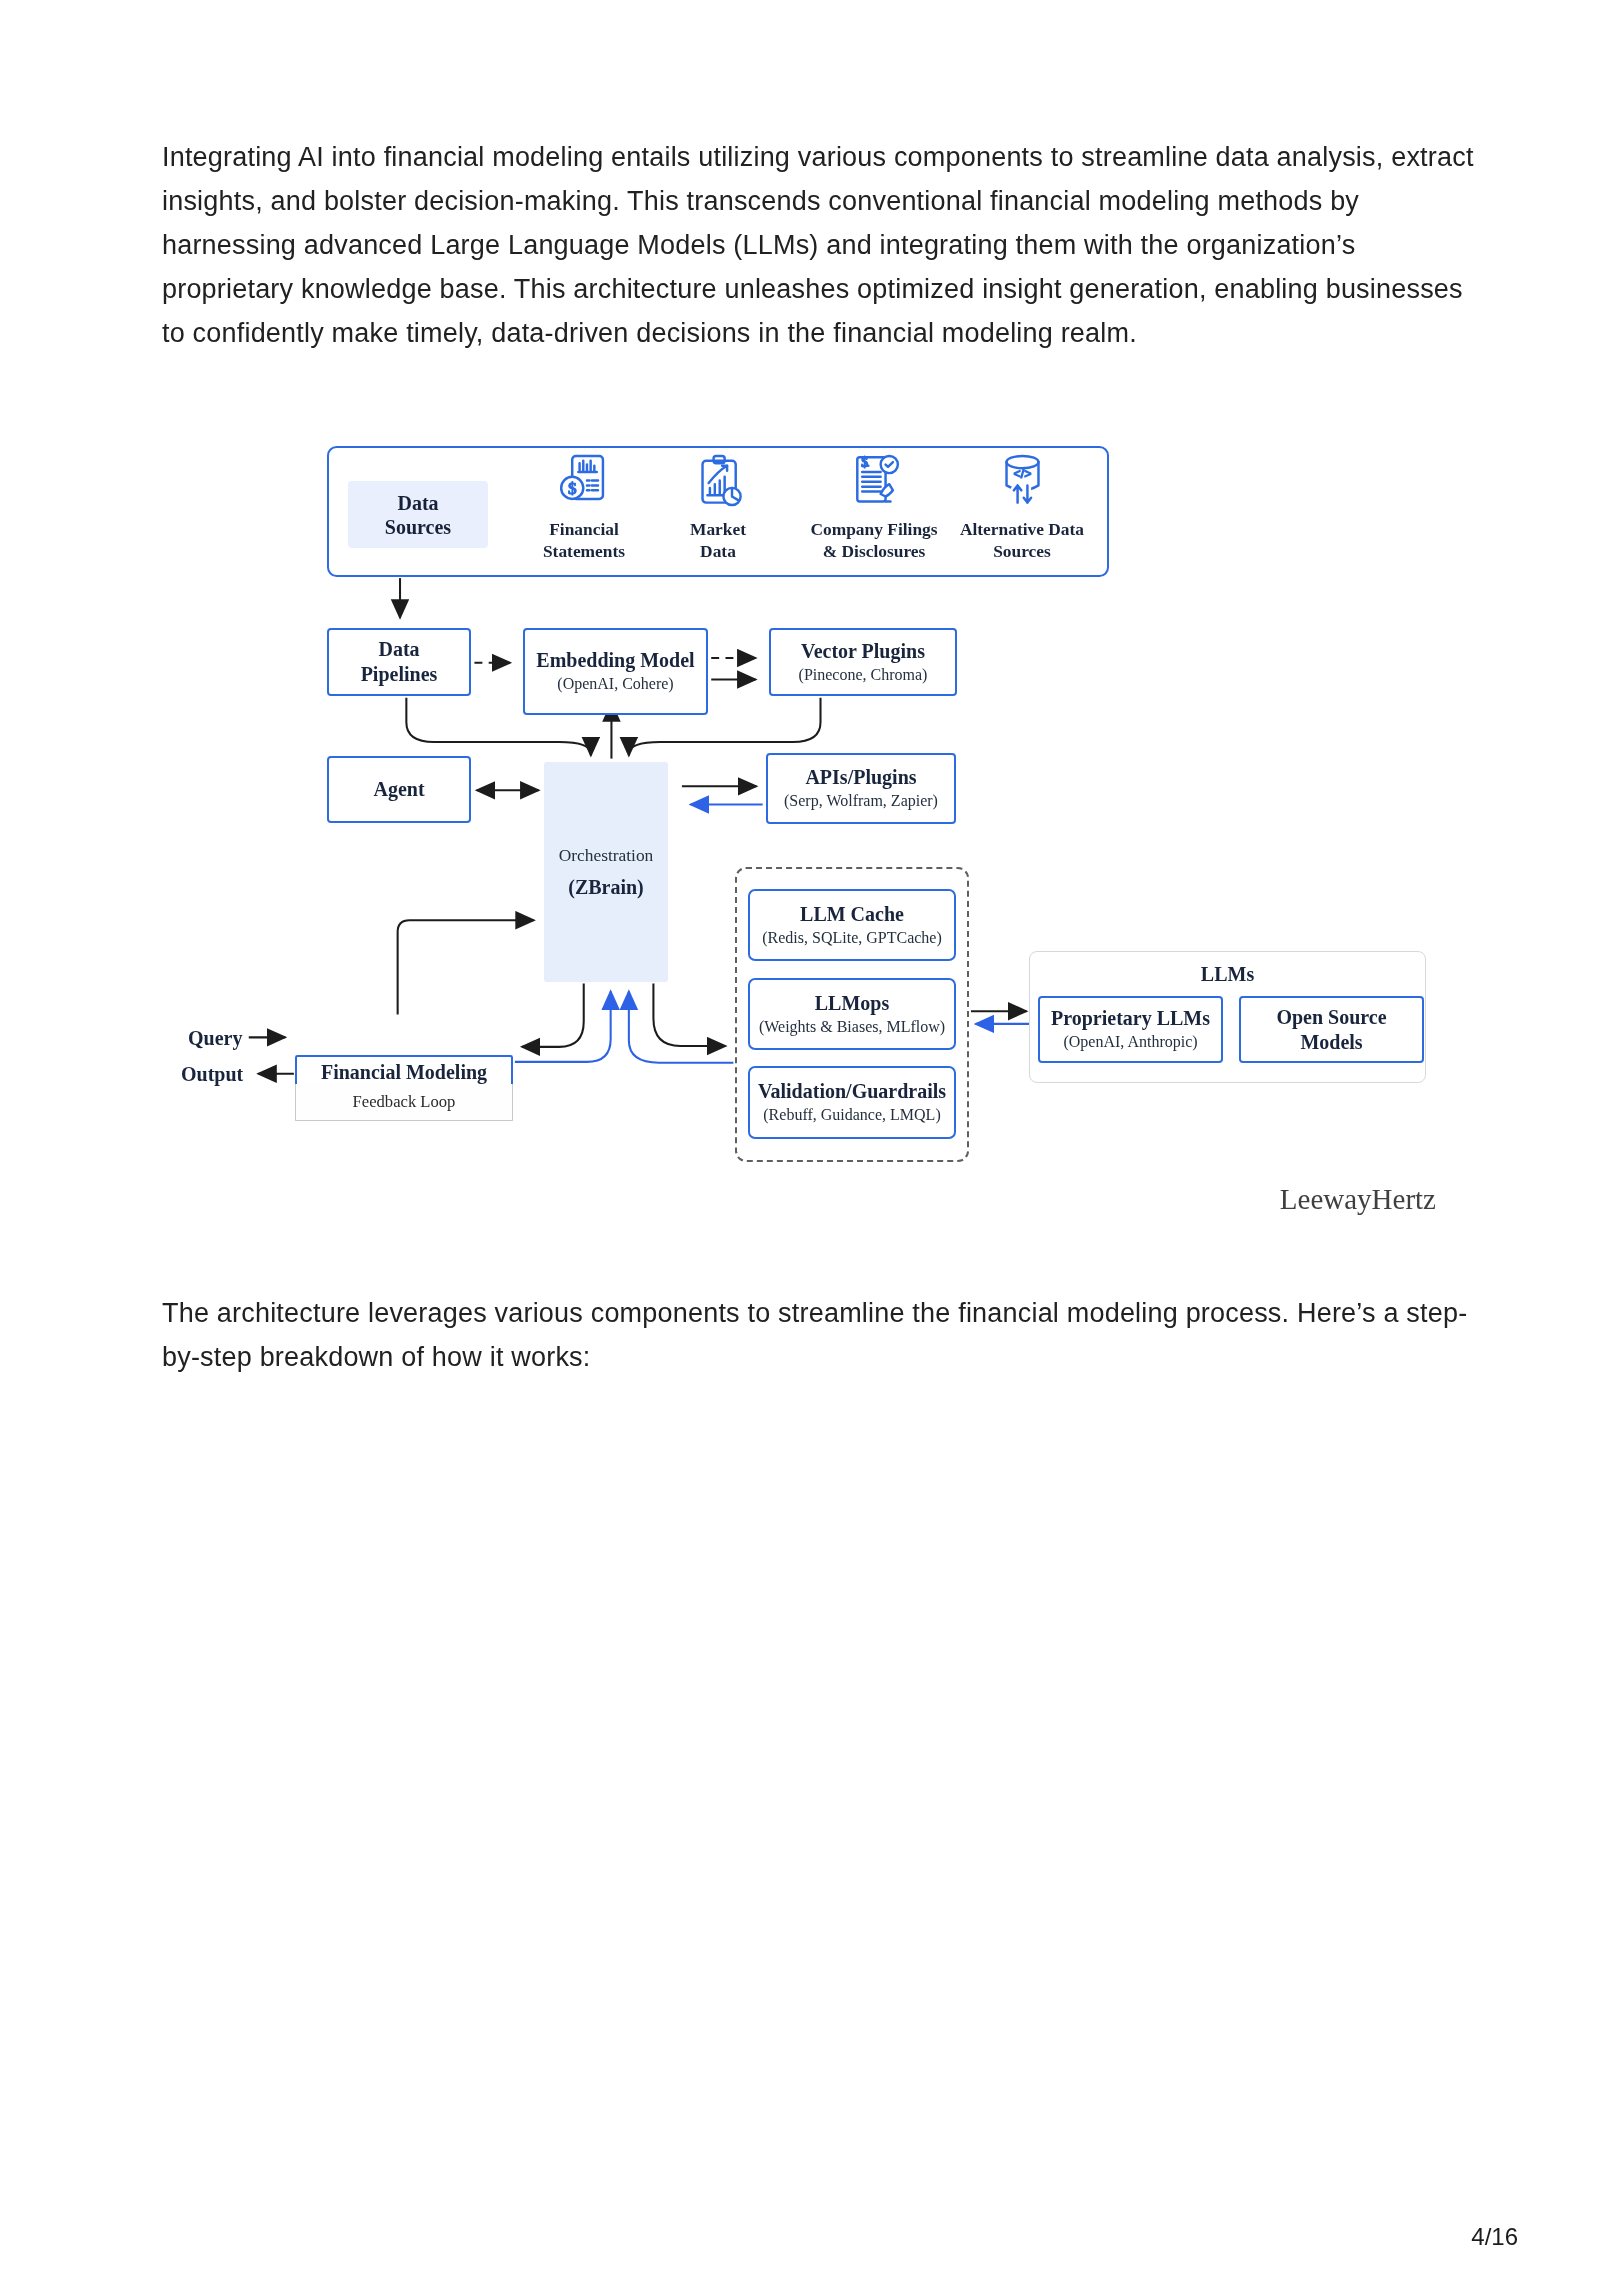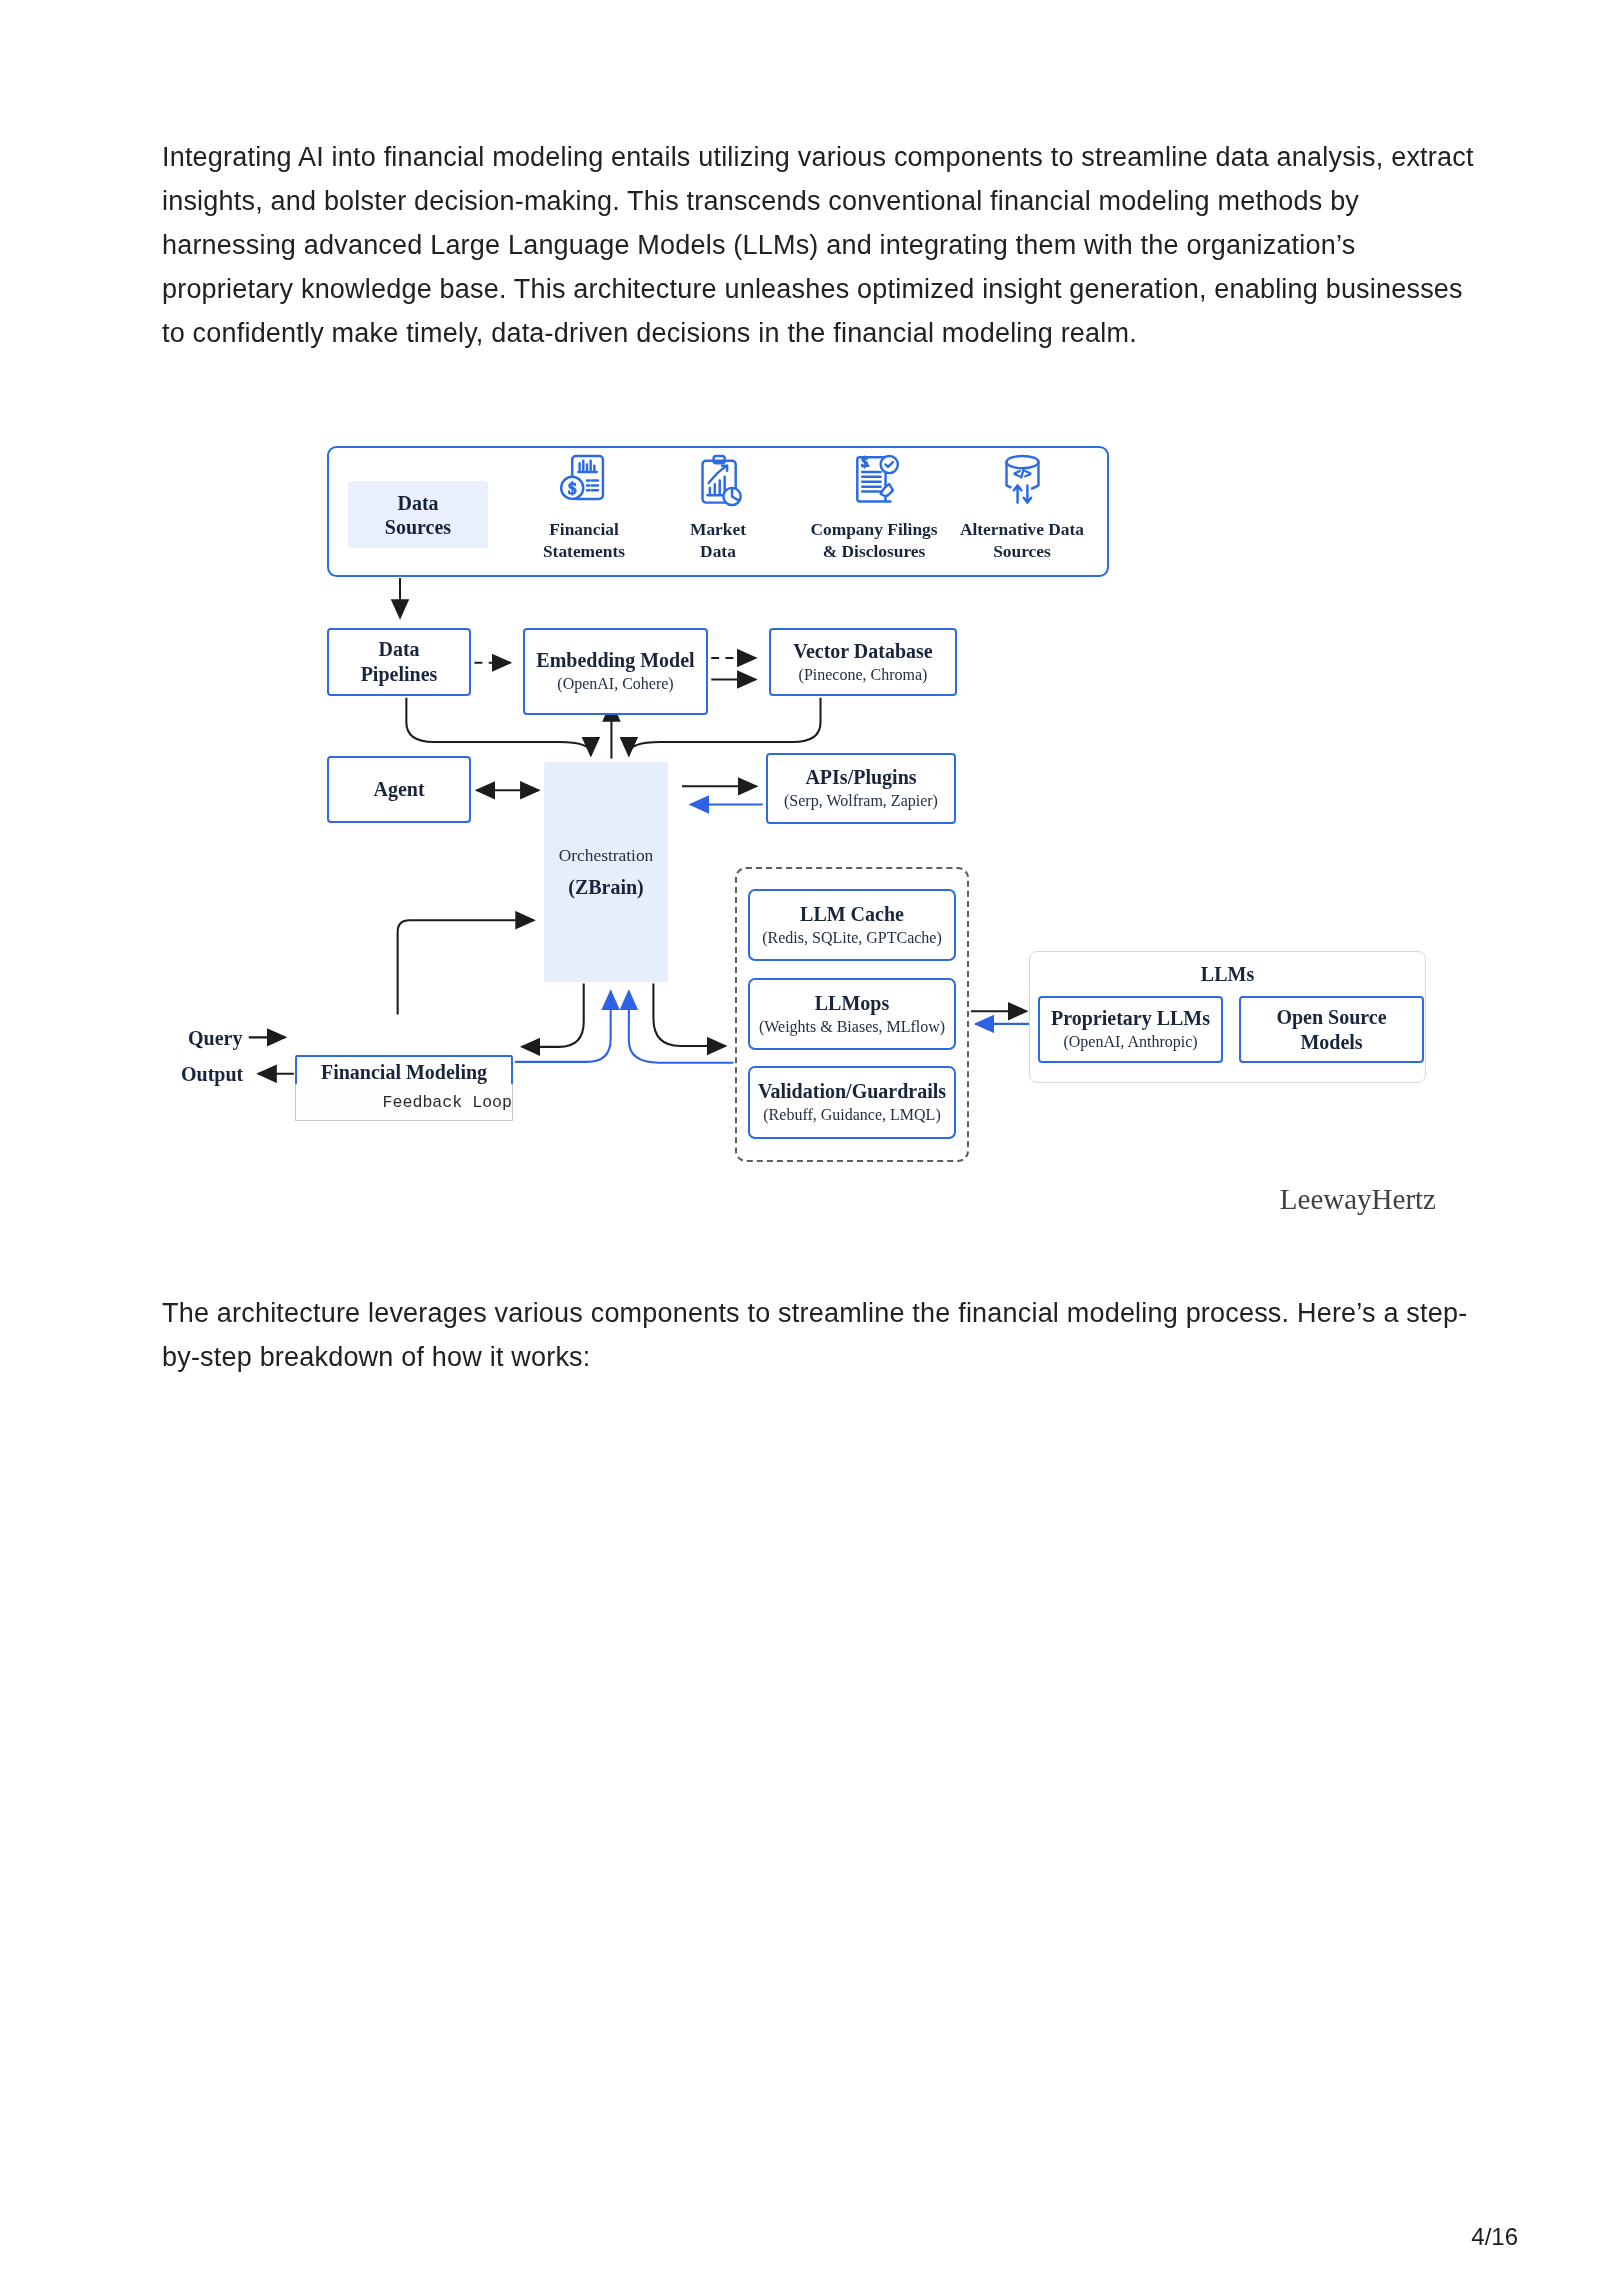--- a/index.html
+++ b/index.html
@@ -36,21 +36,21 @@
   .orch .l1{font-size:17.4px;color:#24303f;}
   .orch .l2{font-size:20px;font-weight:bold;color:#19253c;}
   .dashed-box{position:absolute;left:735px;top:867px;width:234px;height:295px;border:2px dashed #5f5f5f;
         border-radius:11px;box-sizing:border-box;z-index:1;}
   .llms-group{position:absolute;left:1029px;top:951px;width:397px;height:132px;border:1.6px solid #d4d9e0;
         border-radius:8px;background:#fff;box-sizing:border-box;z-index:2;}
   .llms-title{position:absolute;left:0;top:11px;width:100%;text-align:center;font-weight:bold;
         font-size:20px;color:#19253c;}
   .fma-footer{position:absolute;left:295px;top:1084px;width:218px;height:37px;border:1.2px solid #c9c9c9;
         border-top:none;background:#fefefe;box-sizing:border-box;display:flex;align-items:center;
-        justify-content:flex-end;font-size:16.6px;color:#2a2a2a;z-index:2;font-family:Liberation Mono, monospace;}
+        justify-content:center;font-size:16.6px;color:#2a2a2a;z-index:2;}
   .side-label{position:absolute;font-weight:bold;font-size:20px;color:#19253c;z-index:2;}
 </style>
 </head>
 <body>
 
 <div class="page">
 
   <p class="body-text" id="intro">Integrating AI into financial modeling entails utilizing various components to streamline data analysis, extract insights, and bolster decision-making. This transcends conventional financial modeling methods by harnessing advanced Large Language Models (LLMs) and integrating them with the organization’s proprietary knowledge base. This architecture unleashes optimized insight generation, enabling businesses to confidently make timely, data-driven decisions in the financial modeling realm.</p>
 
   <div class="diagram">
@@ -159,21 +159,21 @@
 
     <div class="box" style="left:327px;top:628px;width:144px;height:68px;">
       <span class="t">Data</span>
       <span class="t">Pipelines</span>
     </div>
     <div class="box" style="left:523px;top:628px;width:185px;height:87px;">
       <span class="t">Embedding Model</span>
       <span class="s">(OpenAI, Cohere)</span>
     </div>
     <div class="box" style="left:769px;top:628px;width:188px;height:68px;">
-      <span class="t">Vector Database</span>
+      <span class="t">Vector Plugins</span>
       <span class="s">(Pinecone, Chroma)</span>
     </div>
 
     <div class="box" style="left:327px;top:756px;width:144px;height:67px;">
       <span class="t">Agent</span>
     </div>
 
     <div class="orch">
       <span class="l1">Orchestration</span>
       <span class="l2">(ZBrain)</span>

